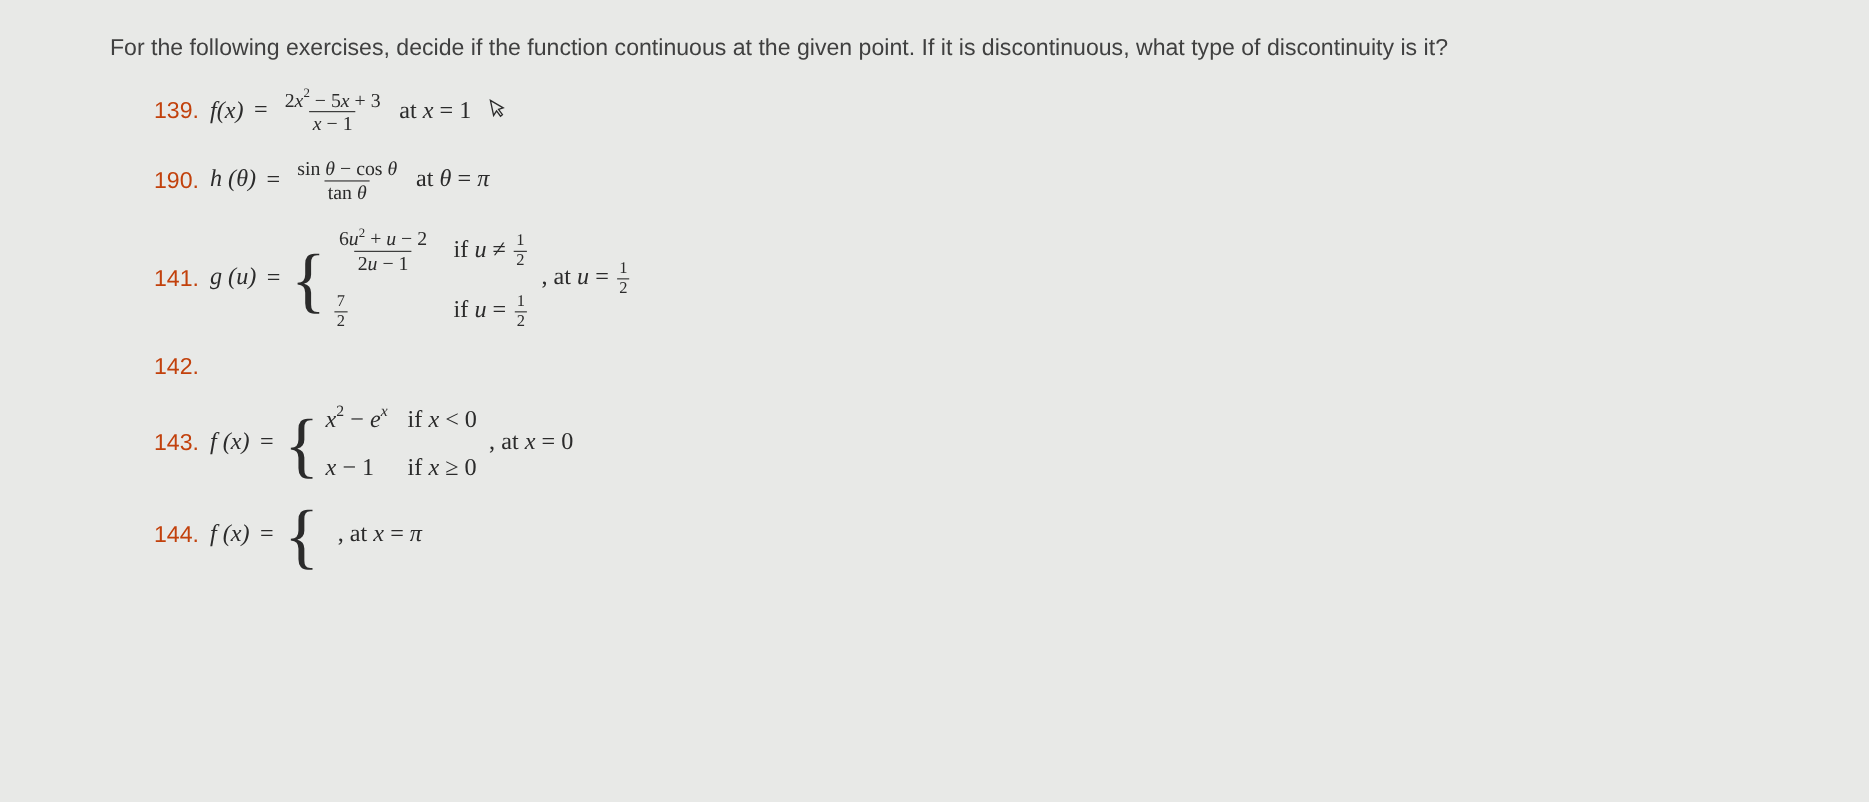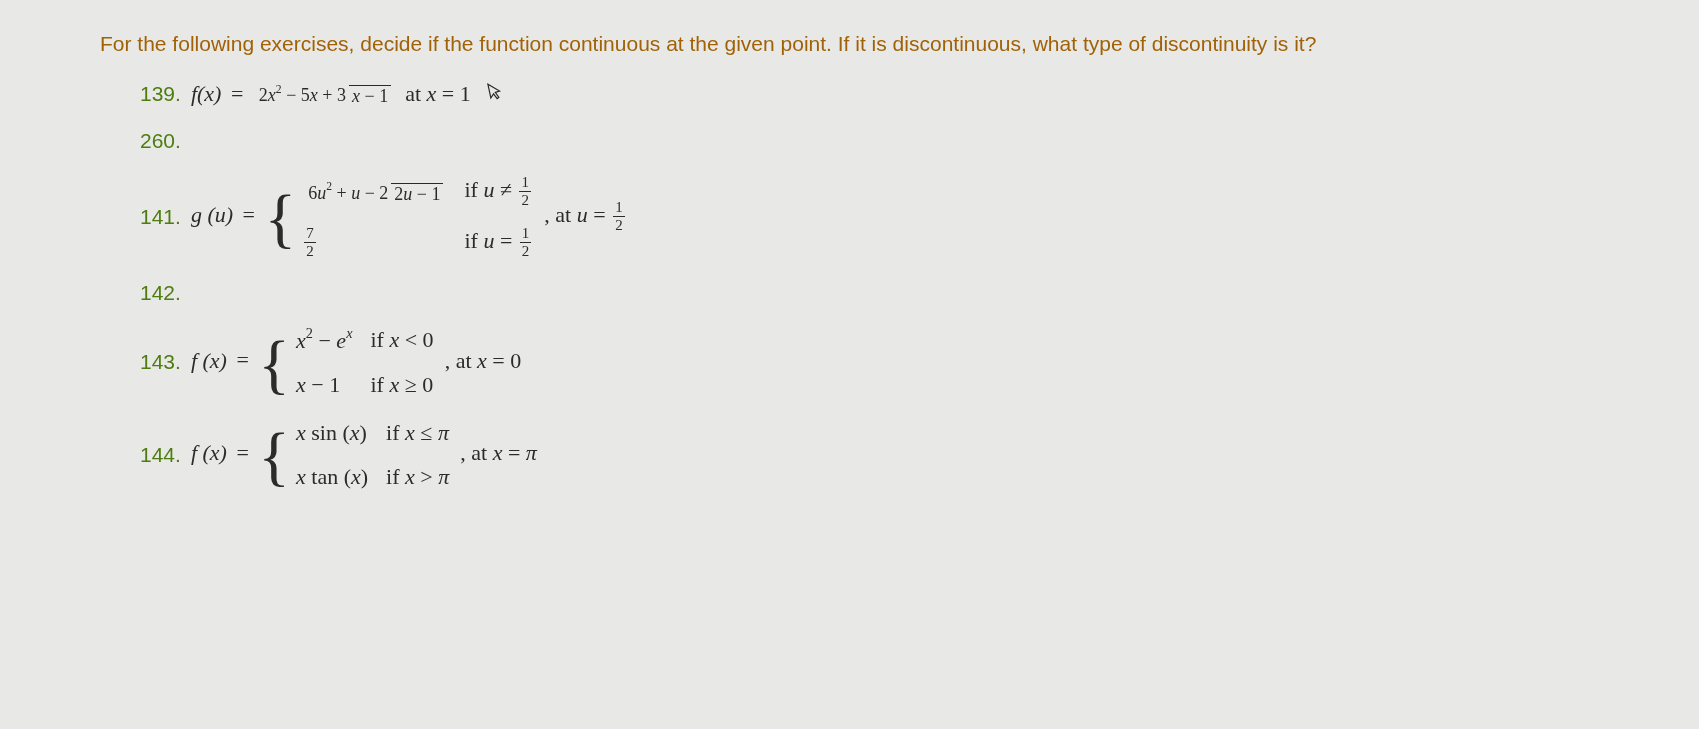--- a/index.html
+++ b/index.html
@@ -13,47 +13,47 @@
       padding: 28px 100px;
       font-size: 21px;
       color: #2b2b2b;
       width: 1699px;
       height: 729px;
     }
     .instructions {
       line-height: 1.55;
       margin-bottom: 20px;
       font-size: 21px;
-      color: #a16207;
+      color: #404040;
     }
     .exercise {
       margin-left: 40px;
       margin-bottom: 22px;
       display: flex;
       align-items: center;
       gap: 6px;
     }
     .enum {
-      color: #4d7c0f;
+      color: #c2410c;
       font-size: 21px;
       margin-right: 4px;
     }
     .math {
       font-family: 'Cambria Math', 'Times New Roman', serif;
       font-size: 22px;
     }
     .func {
       font-style: italic;
     }
     .eq {
       padding: 0 4px;
     }
     .frac {
       display: inline-flex;
-      flex-direction: row;
+      flex-direction: column;
       align-items: center;
       vertical-align: middle;
       line-height: 1.05;
       font-size: 18px;
       margin: 0 3px;
     }
     .frac .num {
       padding: 0 3px 1px 3px;
     }
     .frac .den {
@@ -137,21 +137,30 @@
     &nbsp;<span class="plain">at</span> <span class="func">x</span> = 1
   </span>
   <span class="cursor-icon">
     <svg class="arrow" width="16" height="20" viewBox="0 0 16 20">
       <path d="M3 2 L3 16 L6.5 12.5 L9 18 L11 17 L8.5 11.5 L13 11 Z"></path>
     </svg>
   </span>
 </div>
 
 <div class="exercise">
-  <span class="enum">260.</span>
+  <span class="enum">190.</span>
+  <span class="math">
+    <span class="func"><span>h (θ)</span></span>
+    <span class="eq">=</span>
+    <span class="frac">
+      <span class="num">sin <span class="func">θ</span> − cos <span class="func">θ</span></span>
+      <span class="den">tan <span class="func">θ</span></span>
+    </span>
+    &nbsp;<span class="plain">at</span> <span class="func">θ</span> = <span class="func">π</span>
+  </span>
 </div>
 
 <div class="exercise">
   <span class="enum">141.</span>
   <span class="math">
     <span class="func"><span>g (u)</span></span>
     <span class="eq">=</span>
     <span class="case-wrap">
       <span class="brace">{</span>
       <span class="cases">
@@ -206,22 +215,16 @@
   </span>
 </div>
 
 <div class="exercise">
   <span class="enum">144.</span>
   <span class="math">
     <span class="func"><span>f (x)</span></span>
     <span class="eq">=</span>
     <span class="case-wrap">
       <span class="brace">{</span>
-      <span class="cases">
-        <span><span class="func">x</span> sin (<span class="func">x</span>)</span>
-        <span><span class="plain">if</span> <span class="func">x</span> ≤ <span class="func">π</span></span>
-        <span><span class="func">x</span> tan (<span class="func">x</span>)</span>
-        <span><span class="plain">if</span> <span class="func">x</span> &gt; <span class="func">π</span></span>
-      </span>
     </span>
     &nbsp;, <span class="plain">at</span> <span class="func">x</span> = <span class="func">π</span>
   </span>
 </div>
 
 </body></html>

